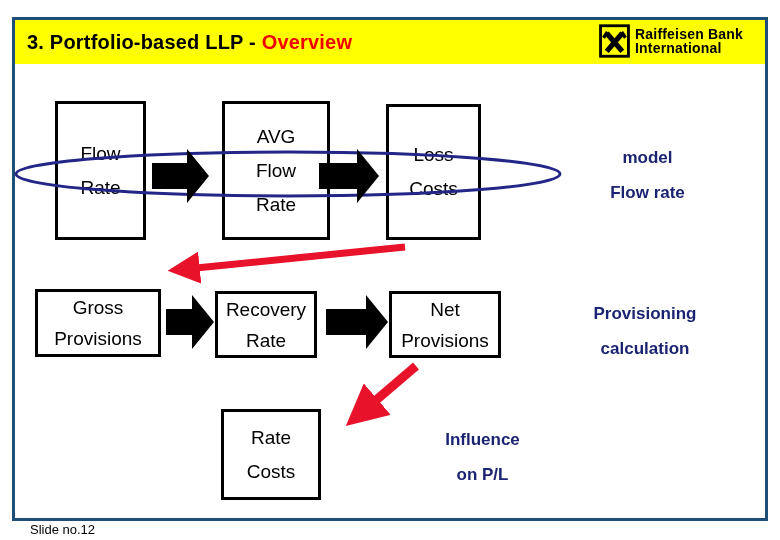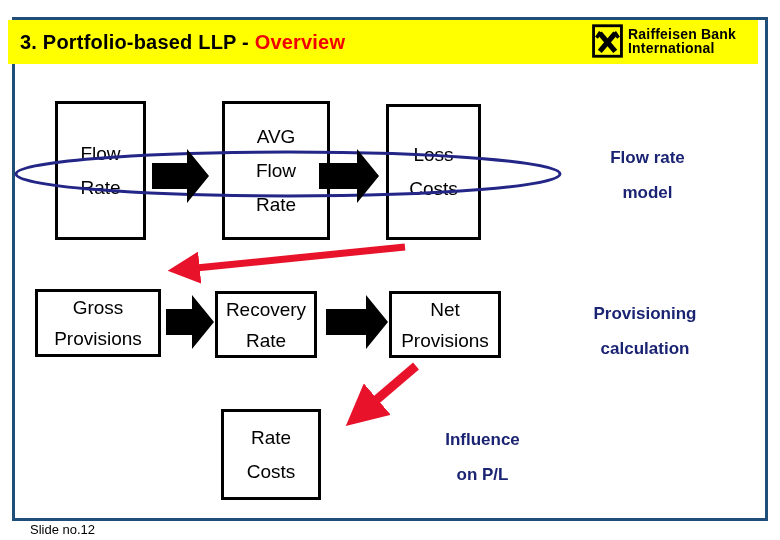--- a/index.html
+++ b/index.html
@@ -1,20 +1,20 @@
 <!DOCTYPE html>
 <html><head>
 <meta charset="utf-8">
 <style>
   html,body{margin:0;padding:0;background:#fff;}
   .stage{position:relative;width:780px;height:540px;background:#fff;overflow:hidden;
          font-family:"Liberation Sans",sans-serif;}
   .frame{position:absolute;left:12px;top:17px;width:750px;height:498px;
          border:3px solid #1F4E79;background:#fff;box-sizing:content-box;}
-  .banner{position:absolute;left:8px;top:20px;width:750px;height:44px;background:#FFFF00;
+  .banner{position:absolute;left:15px;top:20px;width:750px;height:44px;background:#FFFF00;
           display:flex;align-items:center;z-index:2;}
   .title{margin-left:12px;font-size:20px;font-weight:bold;color:#000;letter-spacing:.2px;white-space:pre;}
   .title .red{color:#F00000;}
   .logo{position:absolute;left:584px;top:4px;display:flex;align-items:center;gap:5px;}
   .logo-text{font-weight:bold;color:#000;font-size:14px;line-height:14px;letter-spacing:.2px;}
   .box{position:absolute;box-sizing:border-box;background:#fff;border:3px solid #000;
        display:flex;flex-direction:column;align-items:center;justify-content:center;
        font-size:19px;color:#000;text-align:center;z-index:1;}
   .box .ln{display:block;line-height:34px;}
   .box.small .ln{line-height:31px;}
@@ -74,22 +74,22 @@
     <span class="ln">Net</span>
     <span class="ln">Provisions</span>
   </div>
 
   <div class="box" style="left:221px;top:409px;width:100px;height:91px;">
     <span class="ln">Rate</span>
     <span class="ln">Costs</span>
   </div>
 
   <div class="sidelabel" style="left:575px;top:140px;width:145px;">
+    <span class="ln">model</span>
     <span class="ln">Flow rate</span>
-    <span class="ln">model</span>
   </div>
   <div class="sidelabel" style="left:565px;top:296px;width:160px;">
     <span class="ln">Provisioning</span>
     <span class="ln">calculation</span>
   </div>
   <div class="sidelabel" style="left:410px;top:422px;width:145px;">
     <span class="ln">Influence</span>
     <span class="ln">on P/L</span>
   </div>
 

